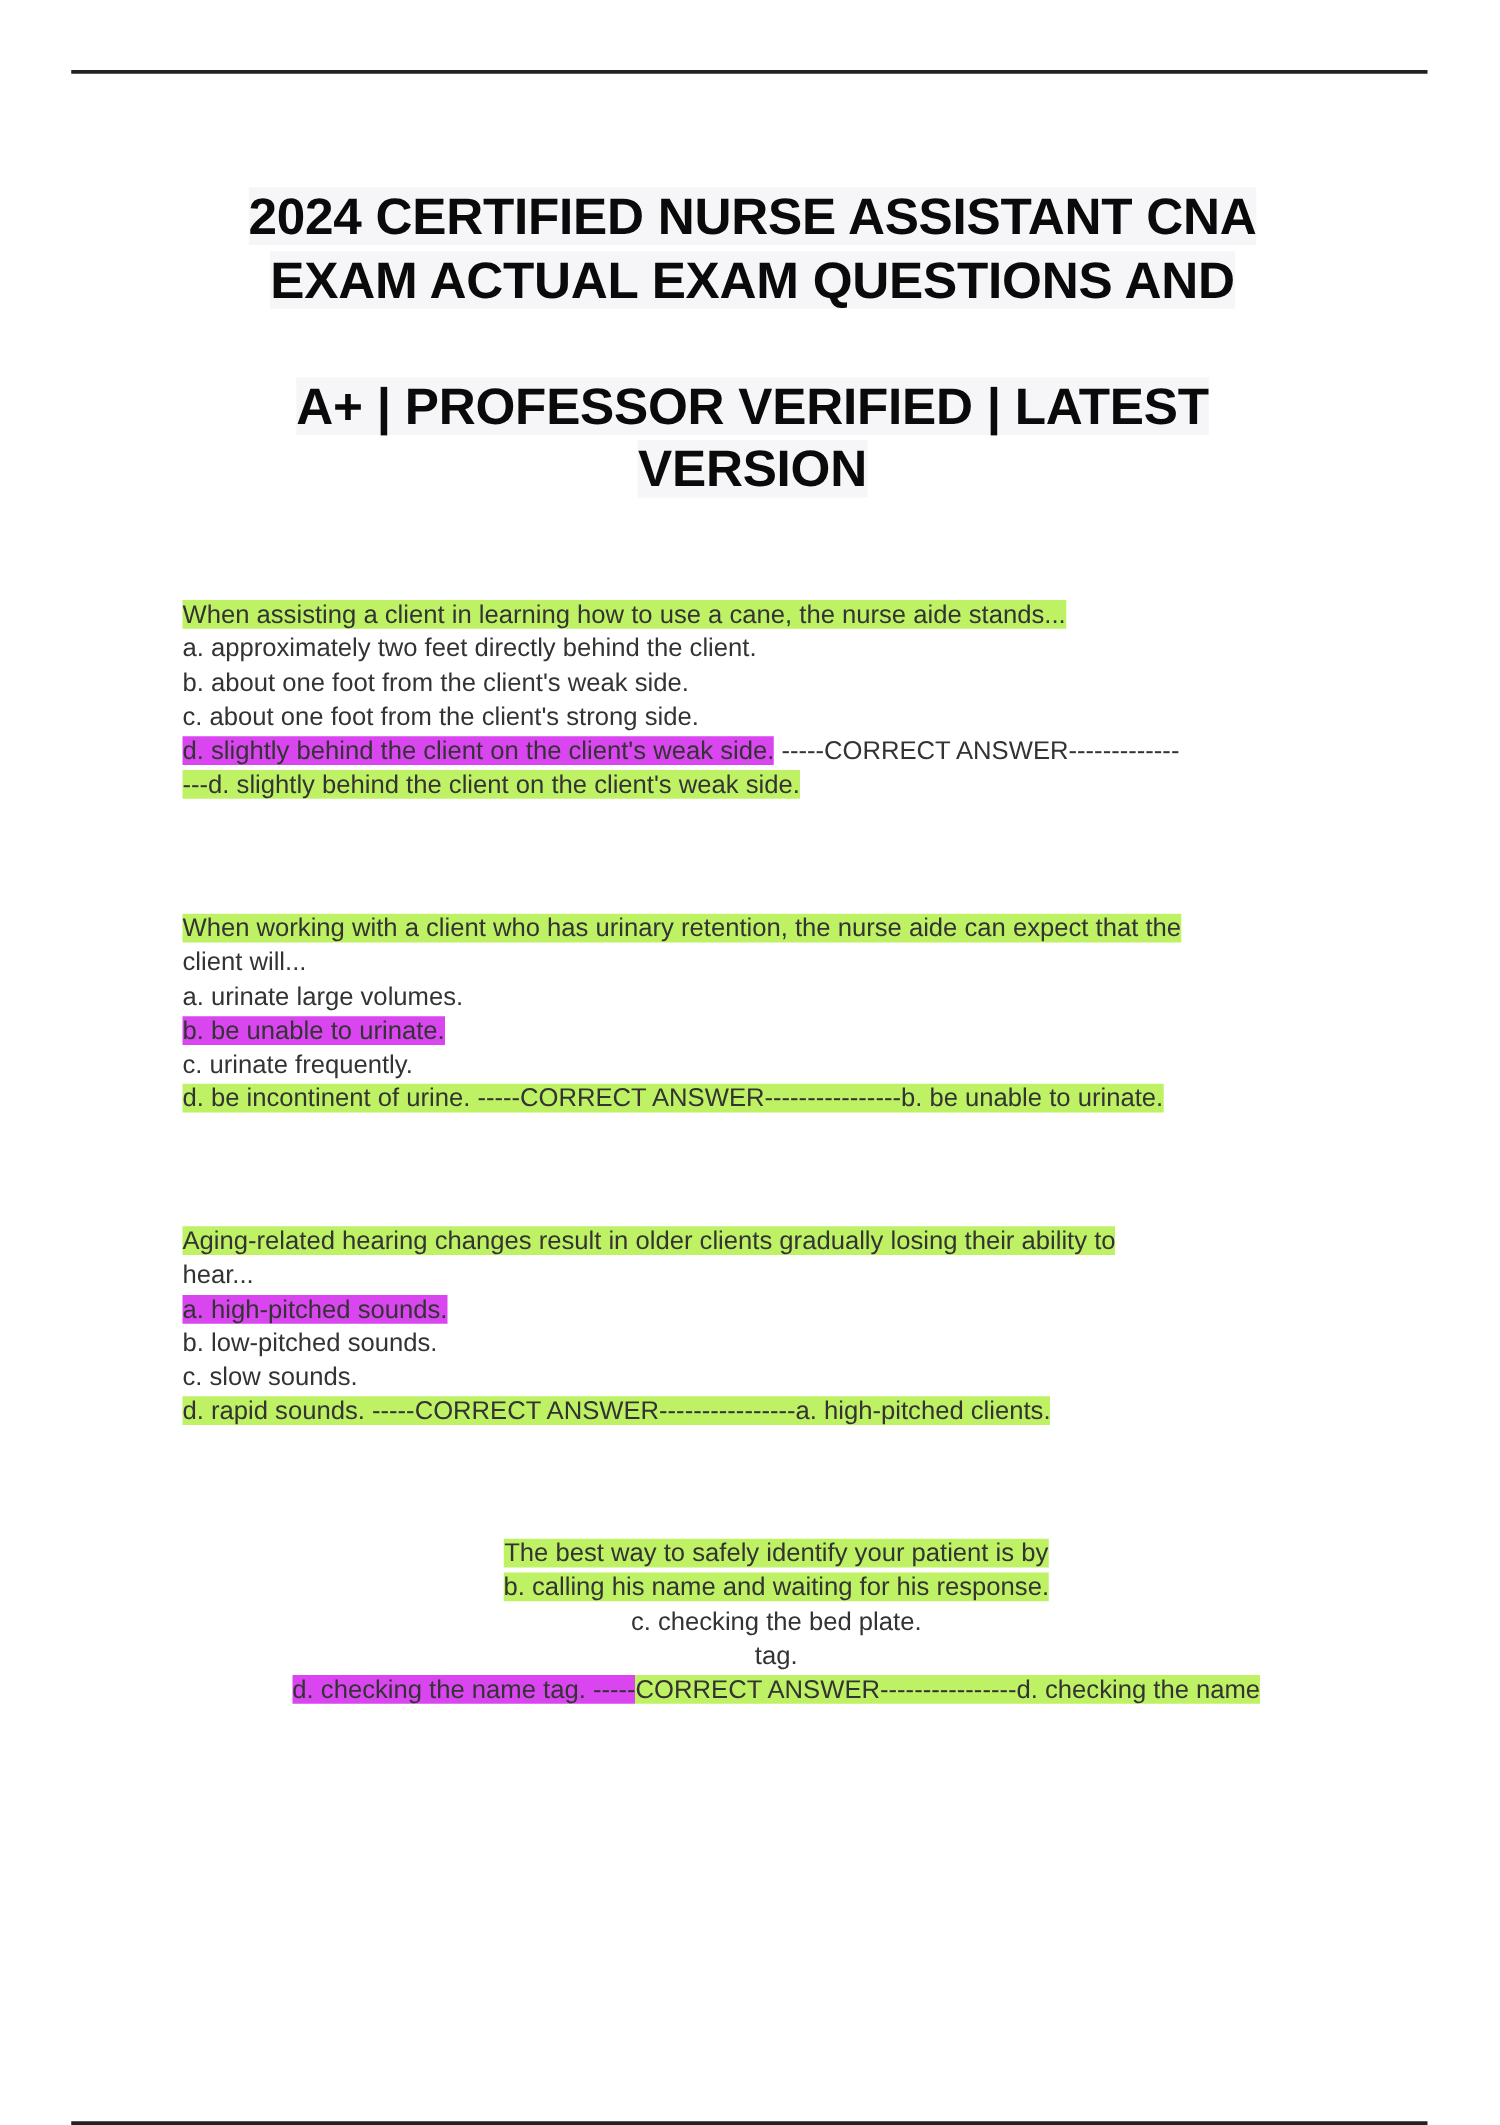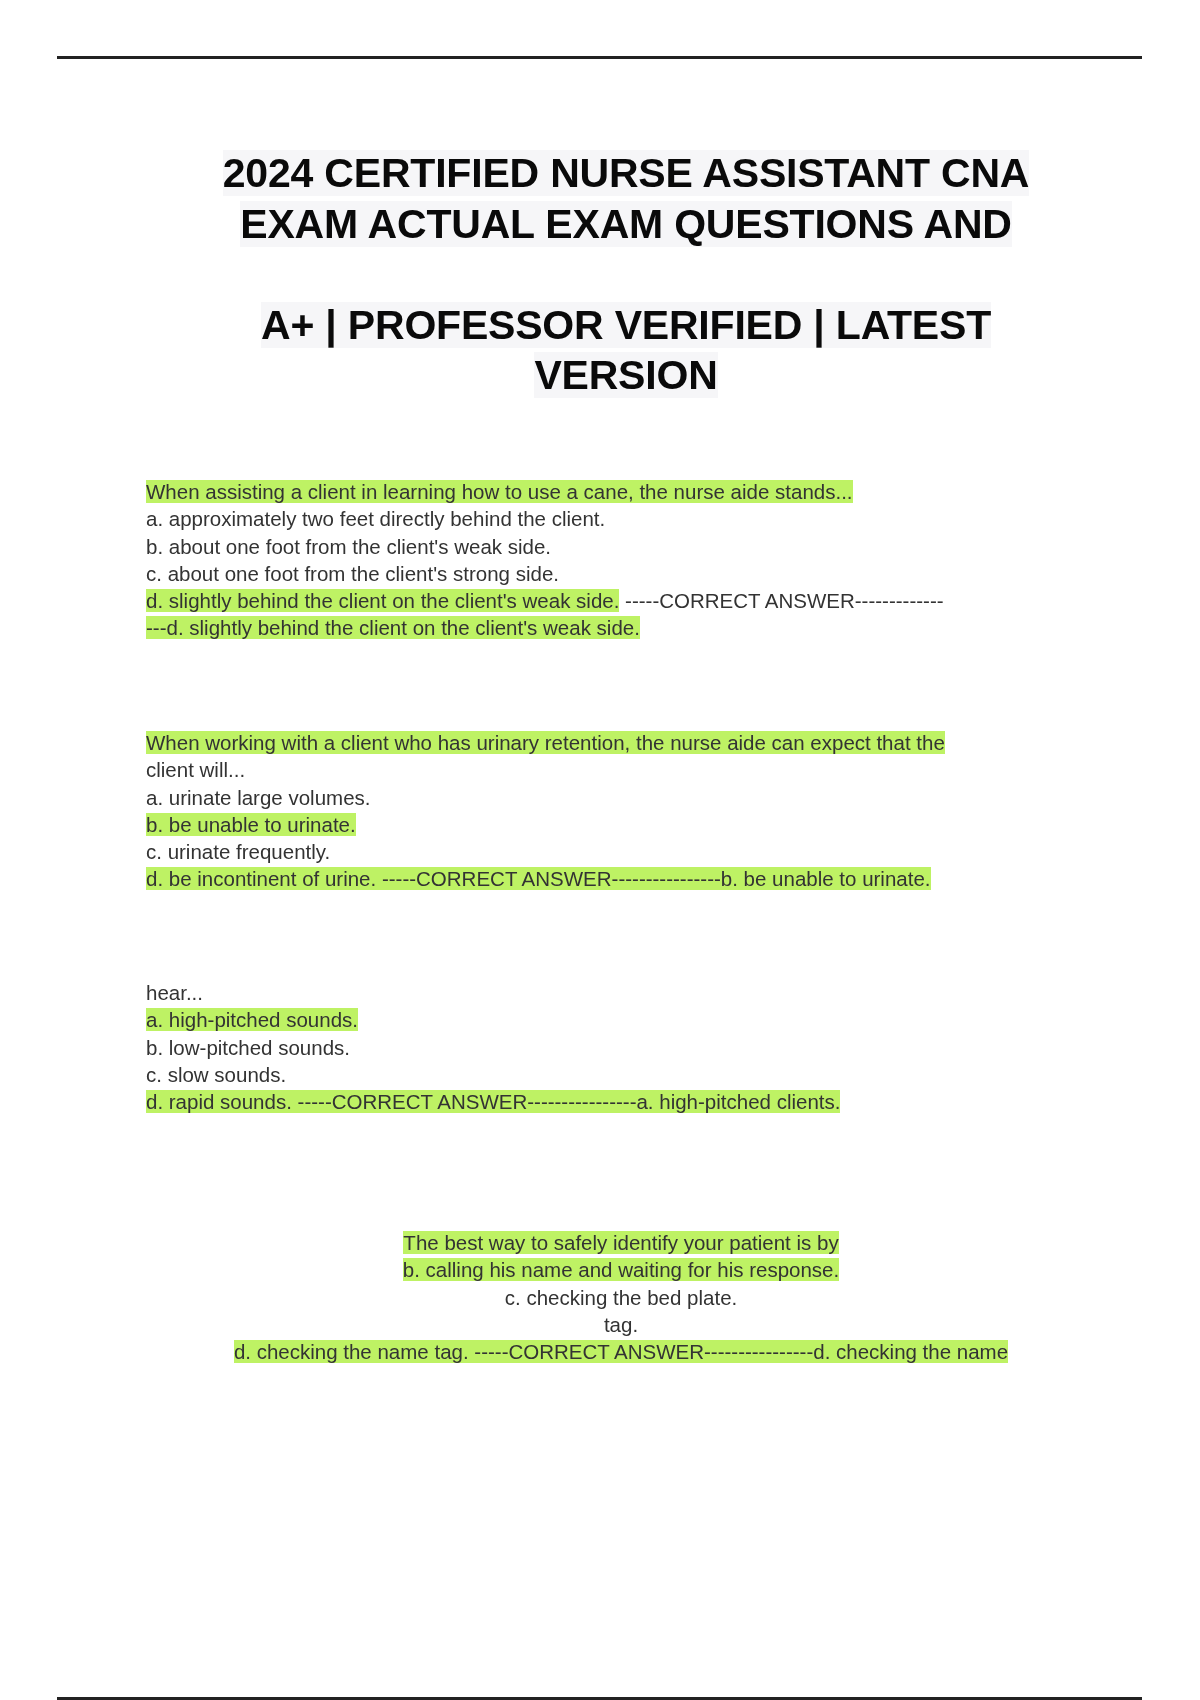--- a/index.html
+++ b/index.html
@@ -1,31 +1,31 @@
 <!DOCTYPE html>
 <html><head>
 <meta charset="utf-8">
 <style>
   html, body { margin: 0; padding: 0; background: #ffffff; }
   body { width: 1200px; height: 1700px; position: relative; overflow: hidden; font-family: "Liberation Sans", sans-serif; }
   .rule { position: absolute; left: 57px; width: 1085px; height: 3px; background: #222; }
   .rule.top { top: 56px; }
   .rule.bottom { top: 1697px; }
   .title {
-    position: absolute; left: 156px; width: 940px; top: 148px;
+    position: absolute; left: 132px; width: 940px; top: 148px;
     text-align: center; font-weight: bold; font-size: 41px; line-height: 50.5px;
     color: #0a0a0a; letter-spacing: -0.2px; margin: 0;
   }
   .title span { background: #f6f6f8; }
   .qa {
     position: absolute; left: 146px; width: 950px;
     font-size: 20.5px; line-height: 27.3px; color: #333;
   }
   .qa .line { display: block; white-space: pre-wrap; }
-  .hl { background: #bef264; }
+  .hl { background: #d946ef; }
   .shade { background: #bef264; }
 </style>
 </head>
 <body>
 
 <div class="rule top"></div>
 
 <h1 class="title">
   <span>2024 CERTIFIED NURSE ASSISTANT CNA</span><br>
   <span>EXAM ACTUAL EXAM QUESTIONS AND</span><br>
@@ -46,20 +46,21 @@
 <div class="qa" style="top:729px;">
   <span class="line"><span class="shade">When working with a client who has urinary retention, the nurse aide can expect that the</span></span>
   <span class="line"><span>client will...</span></span>
   <span class="line"><span>a. urinate large volumes.</span></span>
   <span class="line"><span class="hl">b. be unable to urinate.</span></span>
   <span class="line"><span>c. urinate frequently.</span></span>
   <span class="line"><span class="shade"><span>d. be incontinent of urine.</span><span> -----CORRECT ANSWER----------------b. be unable to urinate.</span></span></span>
 </div>
 
 <div class="qa" style="top:979px;">
+  <span class="line"><span class="shade">Aging-related hearing changes result in older clients gradually losing their ability to</span></span>
   <span class="line"><span>hear...</span></span>
   <span class="line"><span class="hl">a. high-pitched sounds.</span></span>
   <span class="line"><span>b. low-pitched sounds.</span></span>
   <span class="line"><span>c. slow sounds.</span></span>
   <span class="line"><span class="shade"><span>d. rapid sounds.</span><span> -----CORRECT ANSWER----------------a. high-pitched clients.</span></span></span>
 </div>
 
 <div class="qa" style="top:1229px;text-align:center;">
   <span class="line"><span class="shade">The best way to safely identify your patient is by</span></span>
   <span class="line"><span class="shade">b. calling his name and waiting for his response.</span></span>

